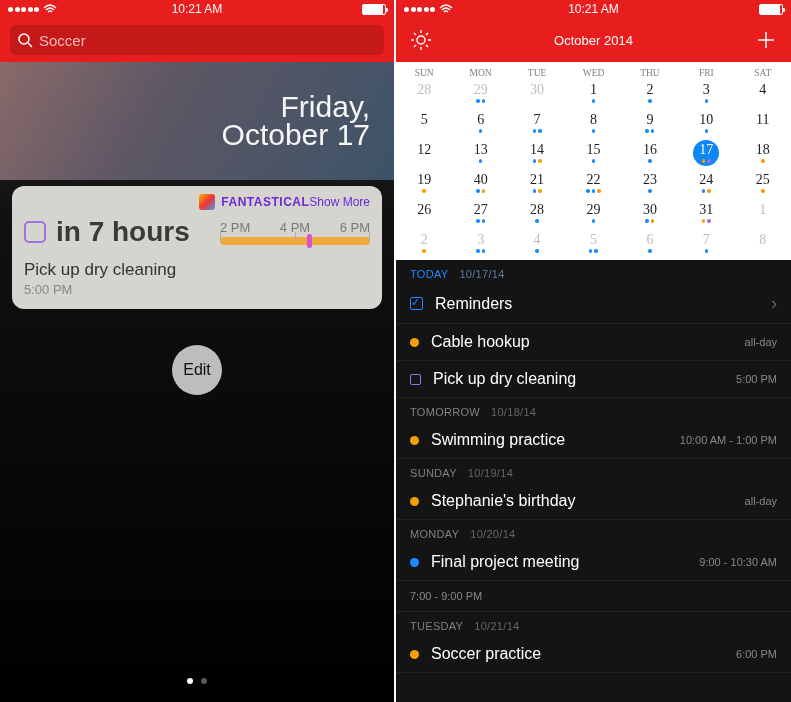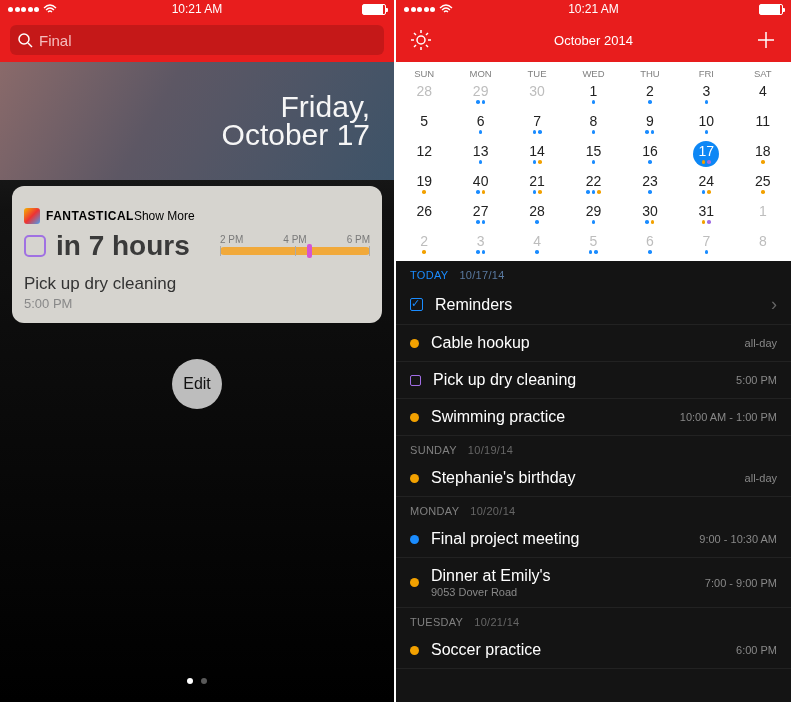--- a/index.html
+++ b/index.html
@@ -60,36 +60,36 @@
   .blur-area .line2 { font-size: 30px; font-weight: 300; margin-top: -6px; }
   
   .widget {
     margin: 6px 12px 0 12px;
     background: #d6d4cf;
     border-radius: 12px;
     padding: 0;
     color: #333;
   }
   .widget-header {
-    display: flex; justify-content: flex-start; align-items: center;
-    padding: 22px 12px 6px 12px;
-    font-size: 12px; color: #000000;
+    display: flex; justify-content: flex-end; align-items: center;
+    padding: 8px 12px 6px 12px;
+    font-size: 12px; color: #6d28d9;
   }
   .widget-header .app { font-weight: 600; letter-spacing: 0.5px; display: flex; gap: 6px; align-items: center; }
   .app-icon { width: 16px; height: 16px; border-radius: 3px; background: linear-gradient(135deg,#f5b400,#e33,#44a0f5); }
   .widget-body { padding: 0 12px 12px 12px; }
   .widget-row1 { display: flex; align-items: flex-start; justify-content: space-between; }
   .big-time { display: flex; align-items: center; gap: 10px; font-size: 28px; color: #3a3a3a; font-weight: 700; }
   .checkbox-open {
     width: 22px; height: 22px; border: 2px solid #a071e2; border-radius: 5px;
   }
   .timeline {
     width: 150px; position: relative; height: 34px; margin-top: 4px;
   }
-  .timeline .labels { display: flex; justify-content: space-between; font-size: 10px; color: #7a7a7a; }
+  .timeline .labels { display: flex; justify-content: space-between; font-size: 13px; color: #7a7a7a; }
   .timeline .track { height: 8px; background: #f1a93a; border-radius: 4px; margin-top: 2px; position: relative; }
   .timeline .now { position: absolute; left: 58%; top: -3px; width: 5px; height: 14px; background: #d455d4; border-radius: 2px; }
   .timeline .tick { position: absolute; top: 12px; width: 1px; height: 10px; background: #aaa; }
   .widget .task { font-size: 17px; color: #333; margin-top: 6px;}
   .widget .tasktime { font-size: 13px; color: #888; margin-top: 2px;}
   .edit-btn {
     margin: 36px auto 0 auto; width: 50px; height: 50px; border-radius: 50%;
     background: #bdbdbd; color: #111; font-size: 16px;
     display: flex; align-items: center; justify-content: center;
   }
@@ -99,20 +99,21 @@
 
   
   .red-header {
     height: 44px; background: #e81d1d; color: #fff;
     display: flex; align-items: center; justify-content: space-between; padding: 0 14px;
     font-size: 13px; font-weight: 400;
   }
   .red-header .title { position: absolute; left: 50%; transform: translateX(-50%); }
   .cal {
     background: #fff;
+    font-family: Liberation Serif, serif;
   }
   .cal-row { display: grid; grid-template-columns: repeat(7, 1fr); }
   .dow { text-align: center; font-size: 9.5px; color: #808080; padding: 6px 0 2px 0; font-weight: 500;}
   .day {
     height: 30px; text-align: left; position: relative;
     display: flex; flex-direction: column; align-items: center; justify-content: flex-start;
     padding-top: 2px;
   }
   .day .num { font-size: 14px; font-weight: 500; color: #222; line-height: 16px; }
   .day.dim .num { color: #bdbdbd; }
@@ -174,21 +175,21 @@
         </div>
     </div>
   </div>
 
   <div class="search-header">
     <div class="search-bar">
       <svg class="icon" width="15" height="15">
           <circle cx="6" cy="6" r="5" stroke="#fff" stroke-width="1.5" fill="none"></circle>
           <line x1="10" y1="10" x2="14" y2="14" stroke="#fff" stroke-width="1.5"></line>
         </svg>
-      <span class="ph">Final</span>
+      <span class="ph">Soccer</span>
     </div>
   </div>
 
   <div class="blur-area">
     <div class="line1">Friday,</div>
     <div class="line2">October 17</div>
   </div>
 
   <div class="widget">
     <div class="widget-header">
@@ -574,20 +575,21 @@
       </div>
       <div class="evt">
         <div class="l">
           <div class="sq"></div>
           <div>
             <div class="title">Pick up dry cleaning</div>
           </div>
         </div>
         <div class="time">5:00 PM</div>
       </div>
+      <div class="sec-header gray"><span class="d1">TOMORROW</span><span class="d2">10/18/14</span></div>
       <div class="evt">
         <div class="l">
           <div class="bullet o"></div>
           <div>
             <div class="title">Swimming practice</div>
           </div>
         </div>
         <div class="time">10:00 AM - 1:00 PM</div>
       </div>
       <div class="sec-header gray"><span class="d1">SUNDAY</span><span class="d2">10/19/14</span></div>
@@ -604,27 +606,20 @@
       <div class="evt">
         <div class="l">
           <div class="bullet b"></div>
           <div>
             <div class="title">Final project meeting</div>
           </div>
         </div>
         <div class="time">9:00 - 10:30 AM</div>
       </div>
       <div class="evt">
-        <div class="l">
-          <div class="bullet o"></div>
-          <div>
-            <div class="title">Dinner at Emily's</div>
-            <div class="sub">9053 Dover Road</div>
-          </div>
-        </div>
         <div class="time">7:00 - 9:00 PM</div>
       </div>
       <div class="sec-header gray"><span class="d1">TUESDAY</span><span class="d2">10/21/14</span></div>
       <div class="evt">
         <div class="l">
           <div class="bullet o"></div>
           <div>
             <div class="title">Soccer practice</div>
           </div>
         </div>

